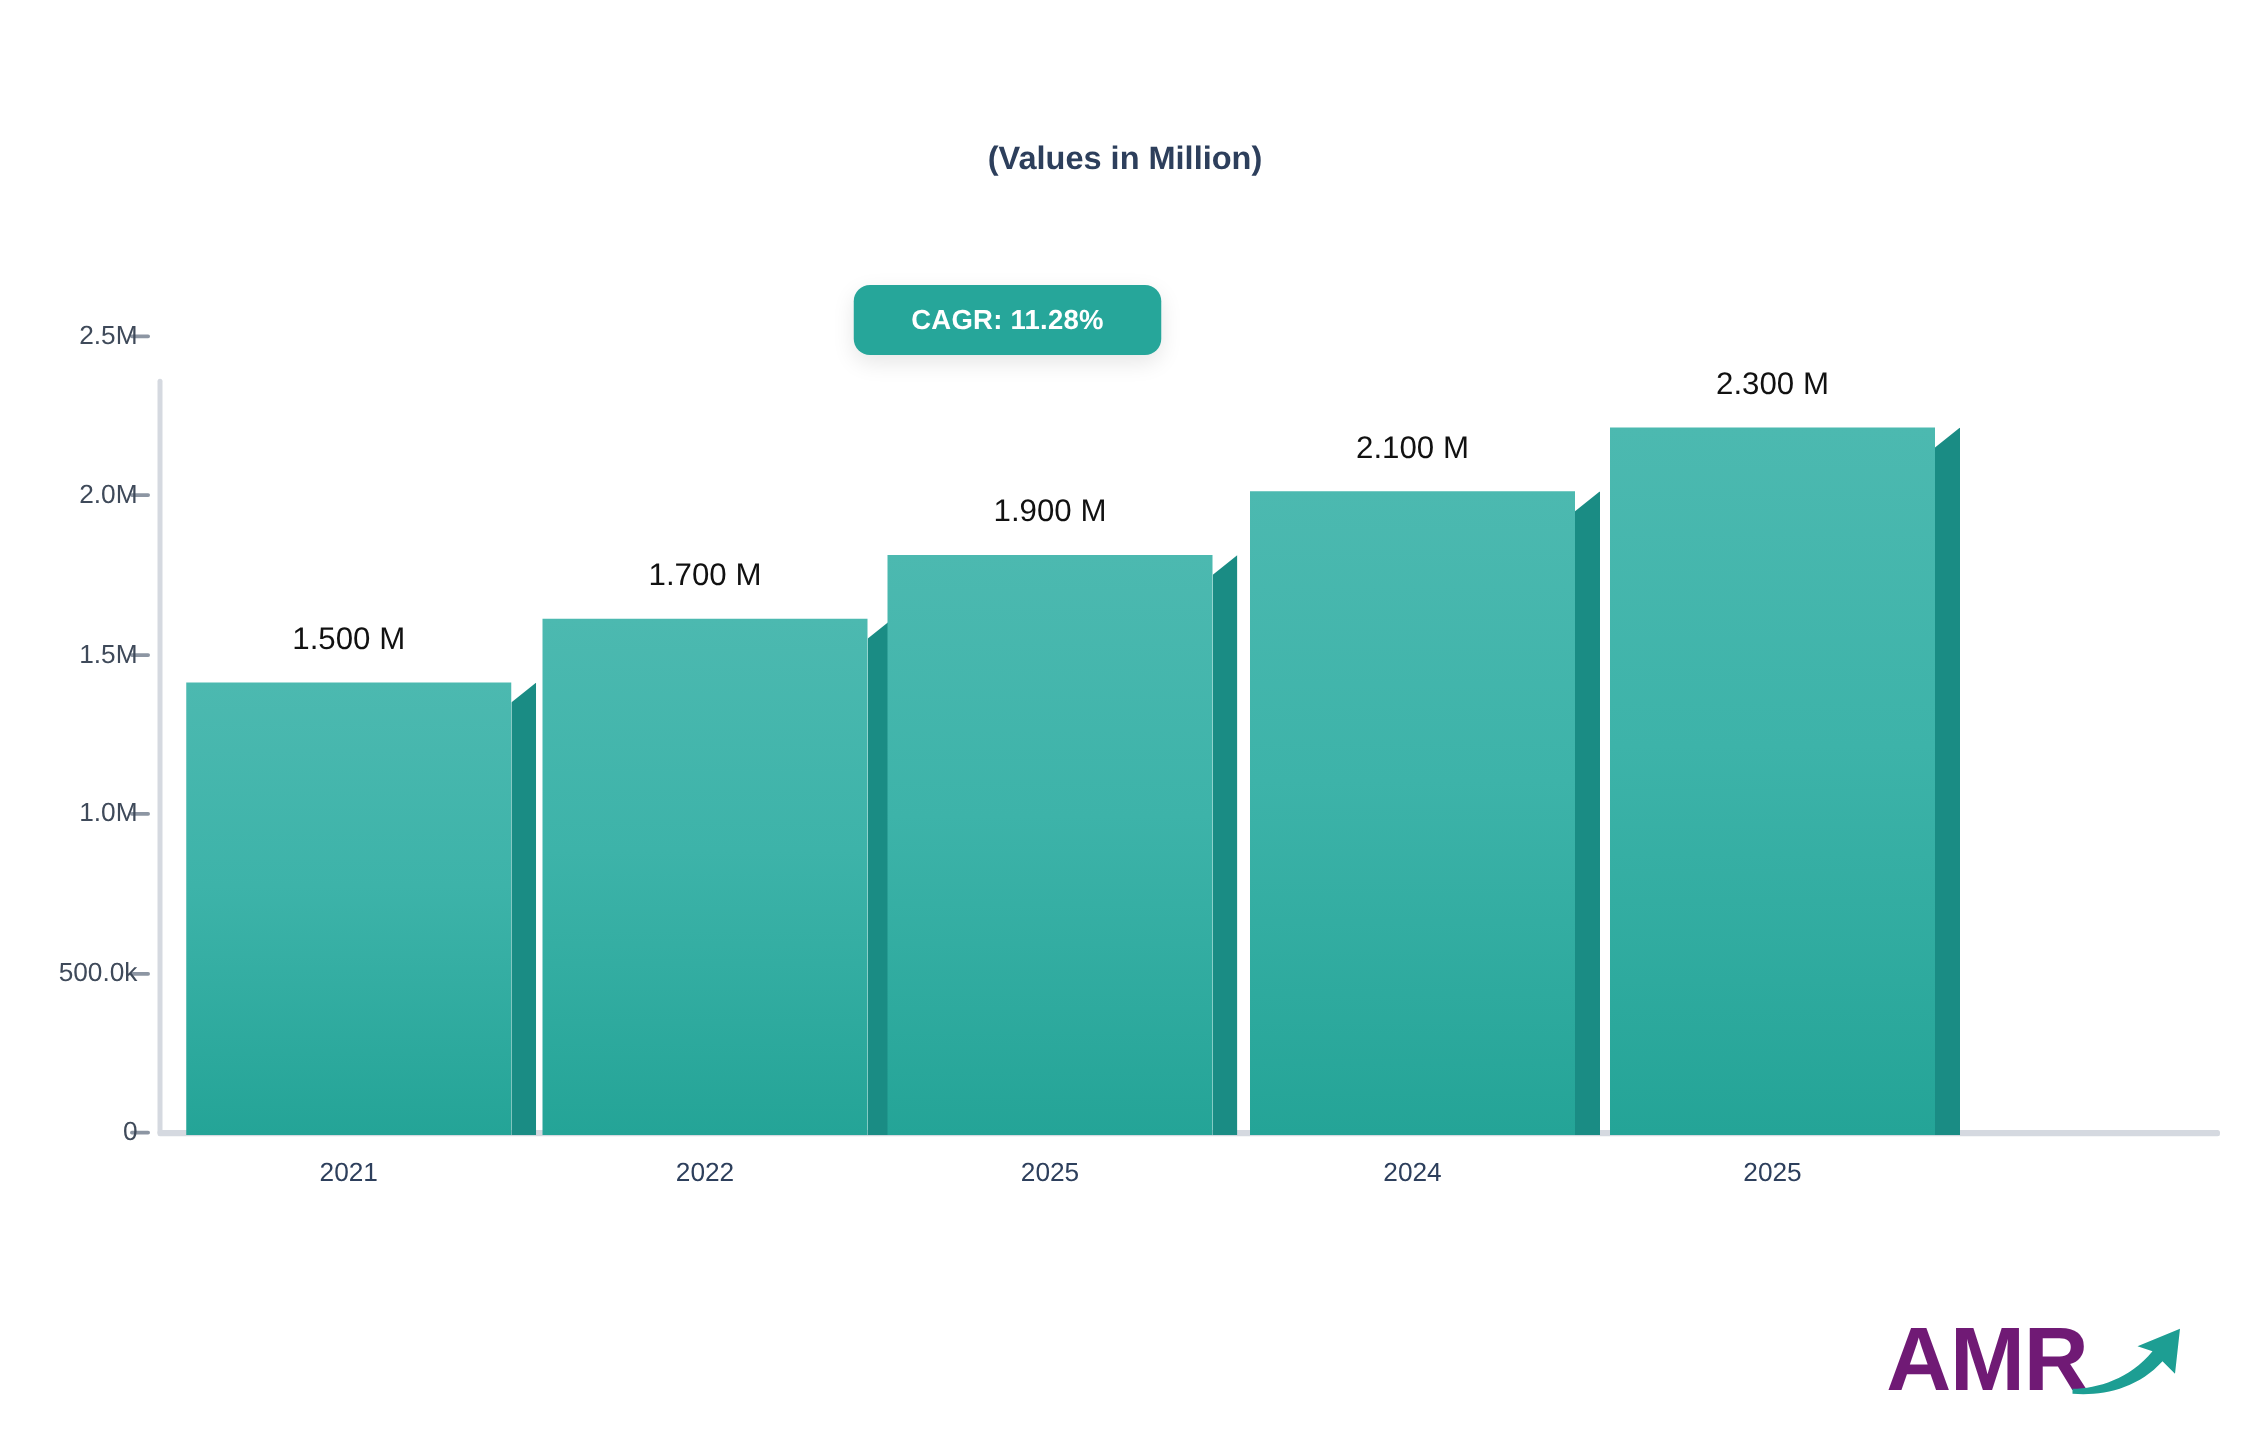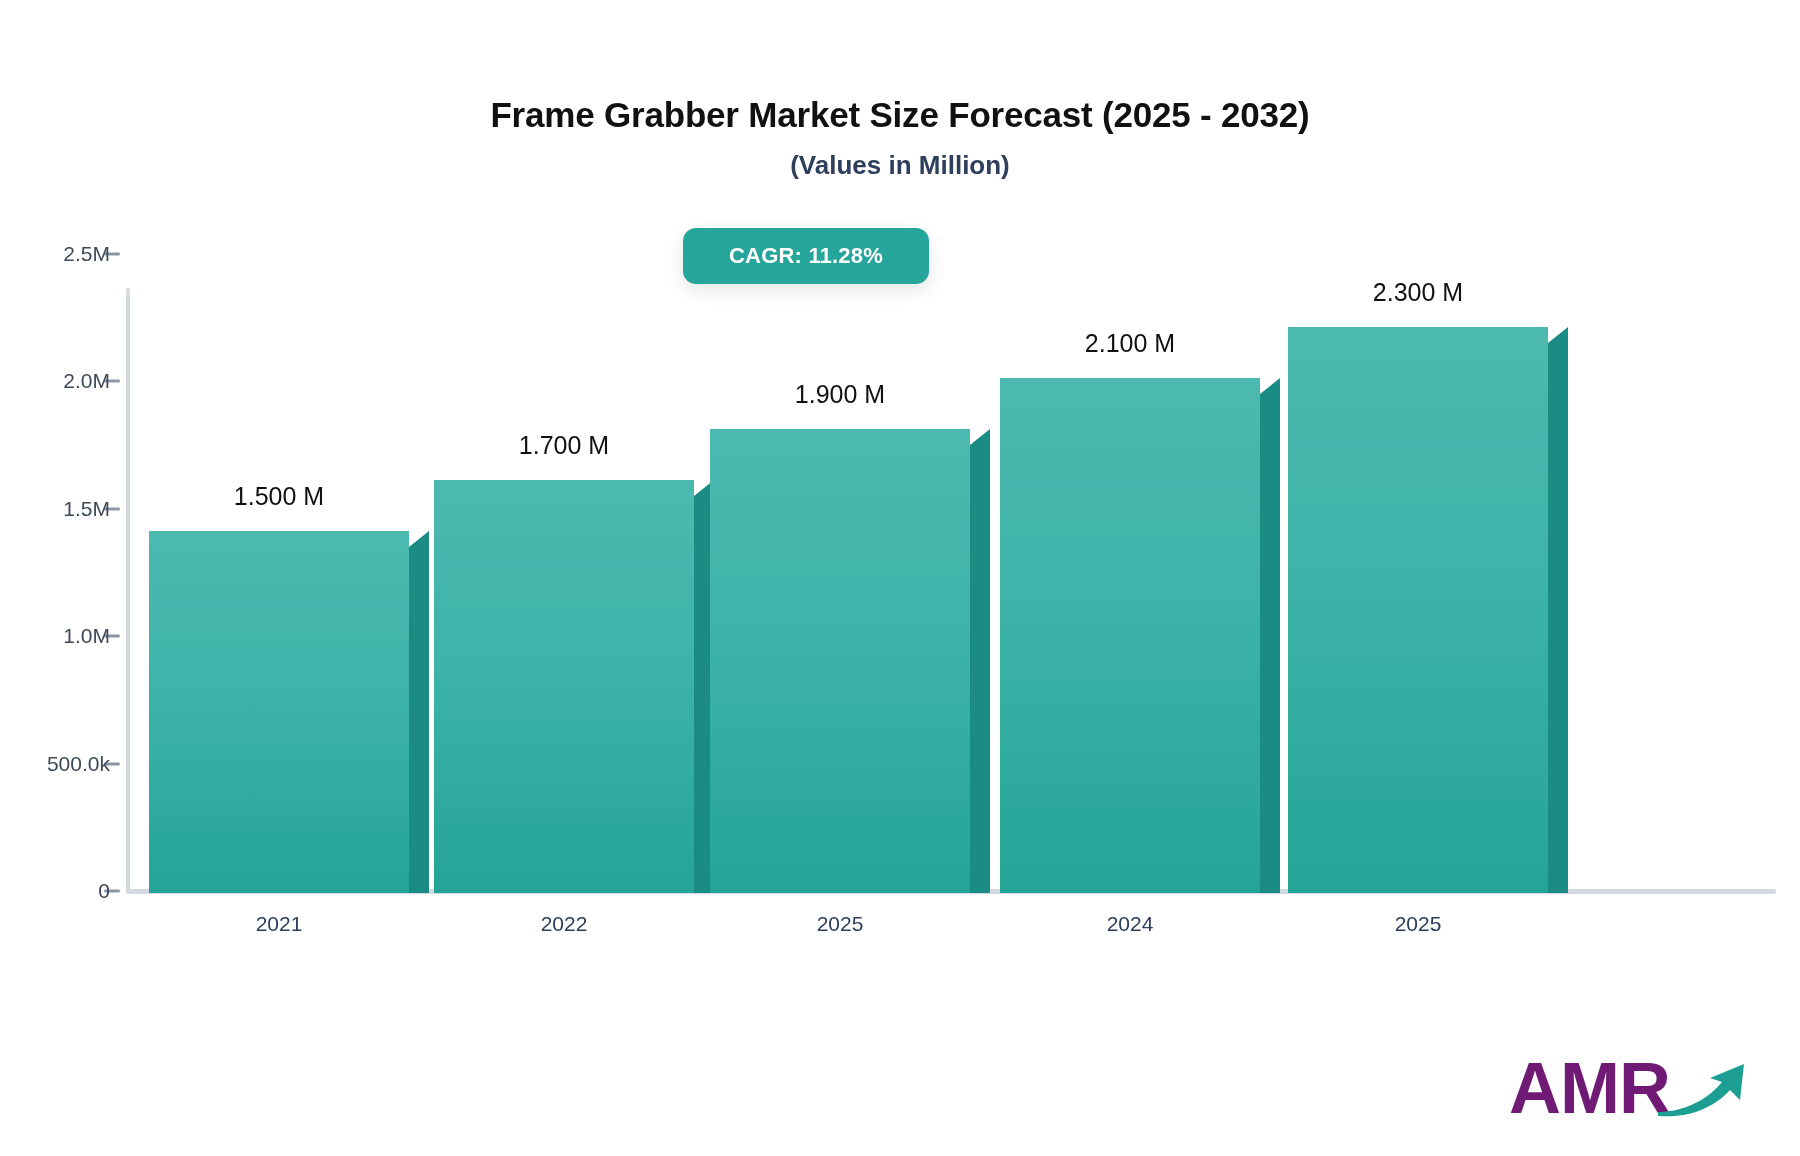--- a/index.html
+++ b/index.html
@@ -57,21 +57,21 @@
     color: #ffffff;
     font-size: 22px;
     font-weight: bold;
     letter-spacing: 0.2px;
   }
 
   
   .plot {
     position: absolute;
     left: 0;
-    top: 0;
+    top: 15px;
     width: 1800px;
     height: 996px;
   }
 
   
   .y-axis-line {
     position: absolute;
     left: 126px;
     top: 288px;
     width: 4px;
@@ -175,21 +175,20 @@
   }
   .amr-arrow {
     margin-left: -14px;
     margin-bottom: 2px;
   }
 </style>
 </head>
 <body>
 
 <div class="header">
-  <h1 class="chart-title">Frame Grabber Market Size Forecast (2025 - 2032)</h1>
   <p class="chart-subtitle">(Values in Million)</p>
 </div>
 
 <div class="cagr-badge">
   <span class="cagr-text">CAGR: 11.28%</span>
 </div>
 
 <div class="plot">
 
   <div class="y-axis-line"></div>

